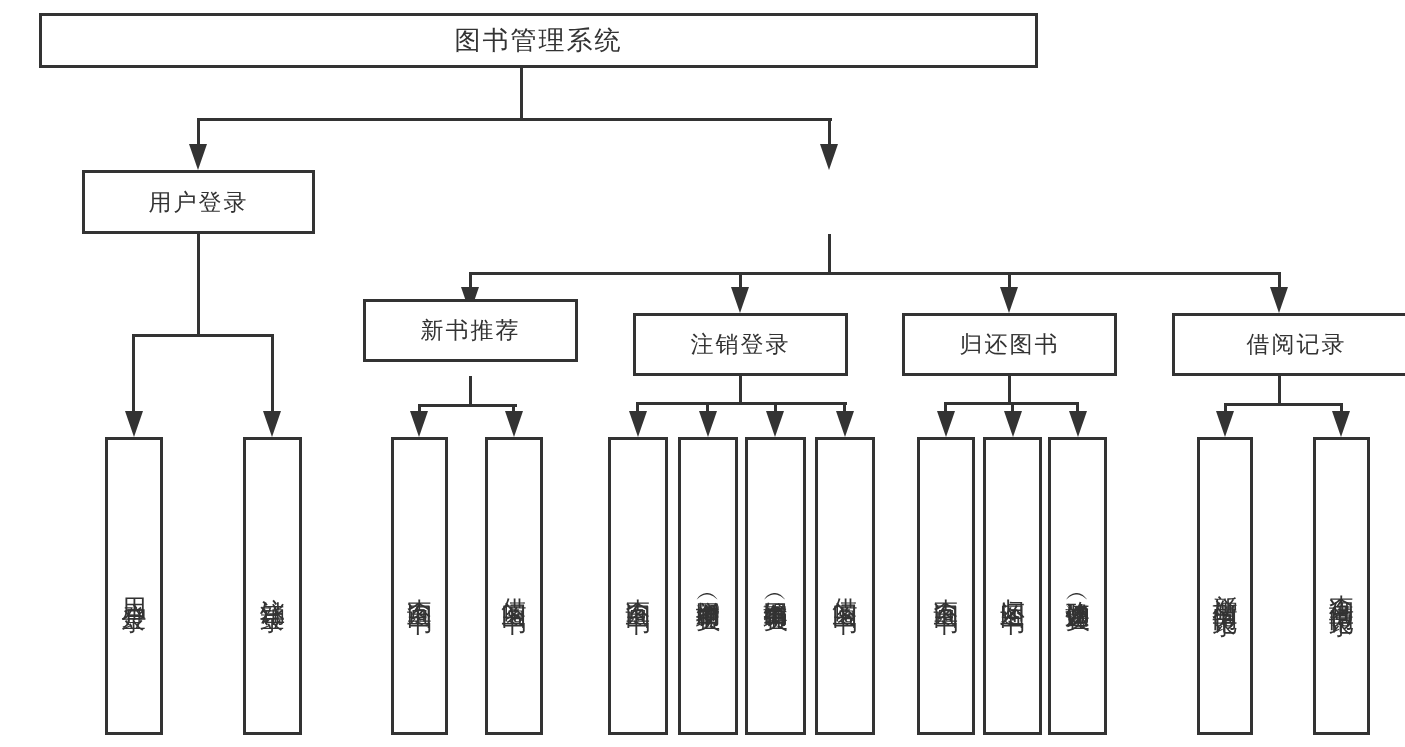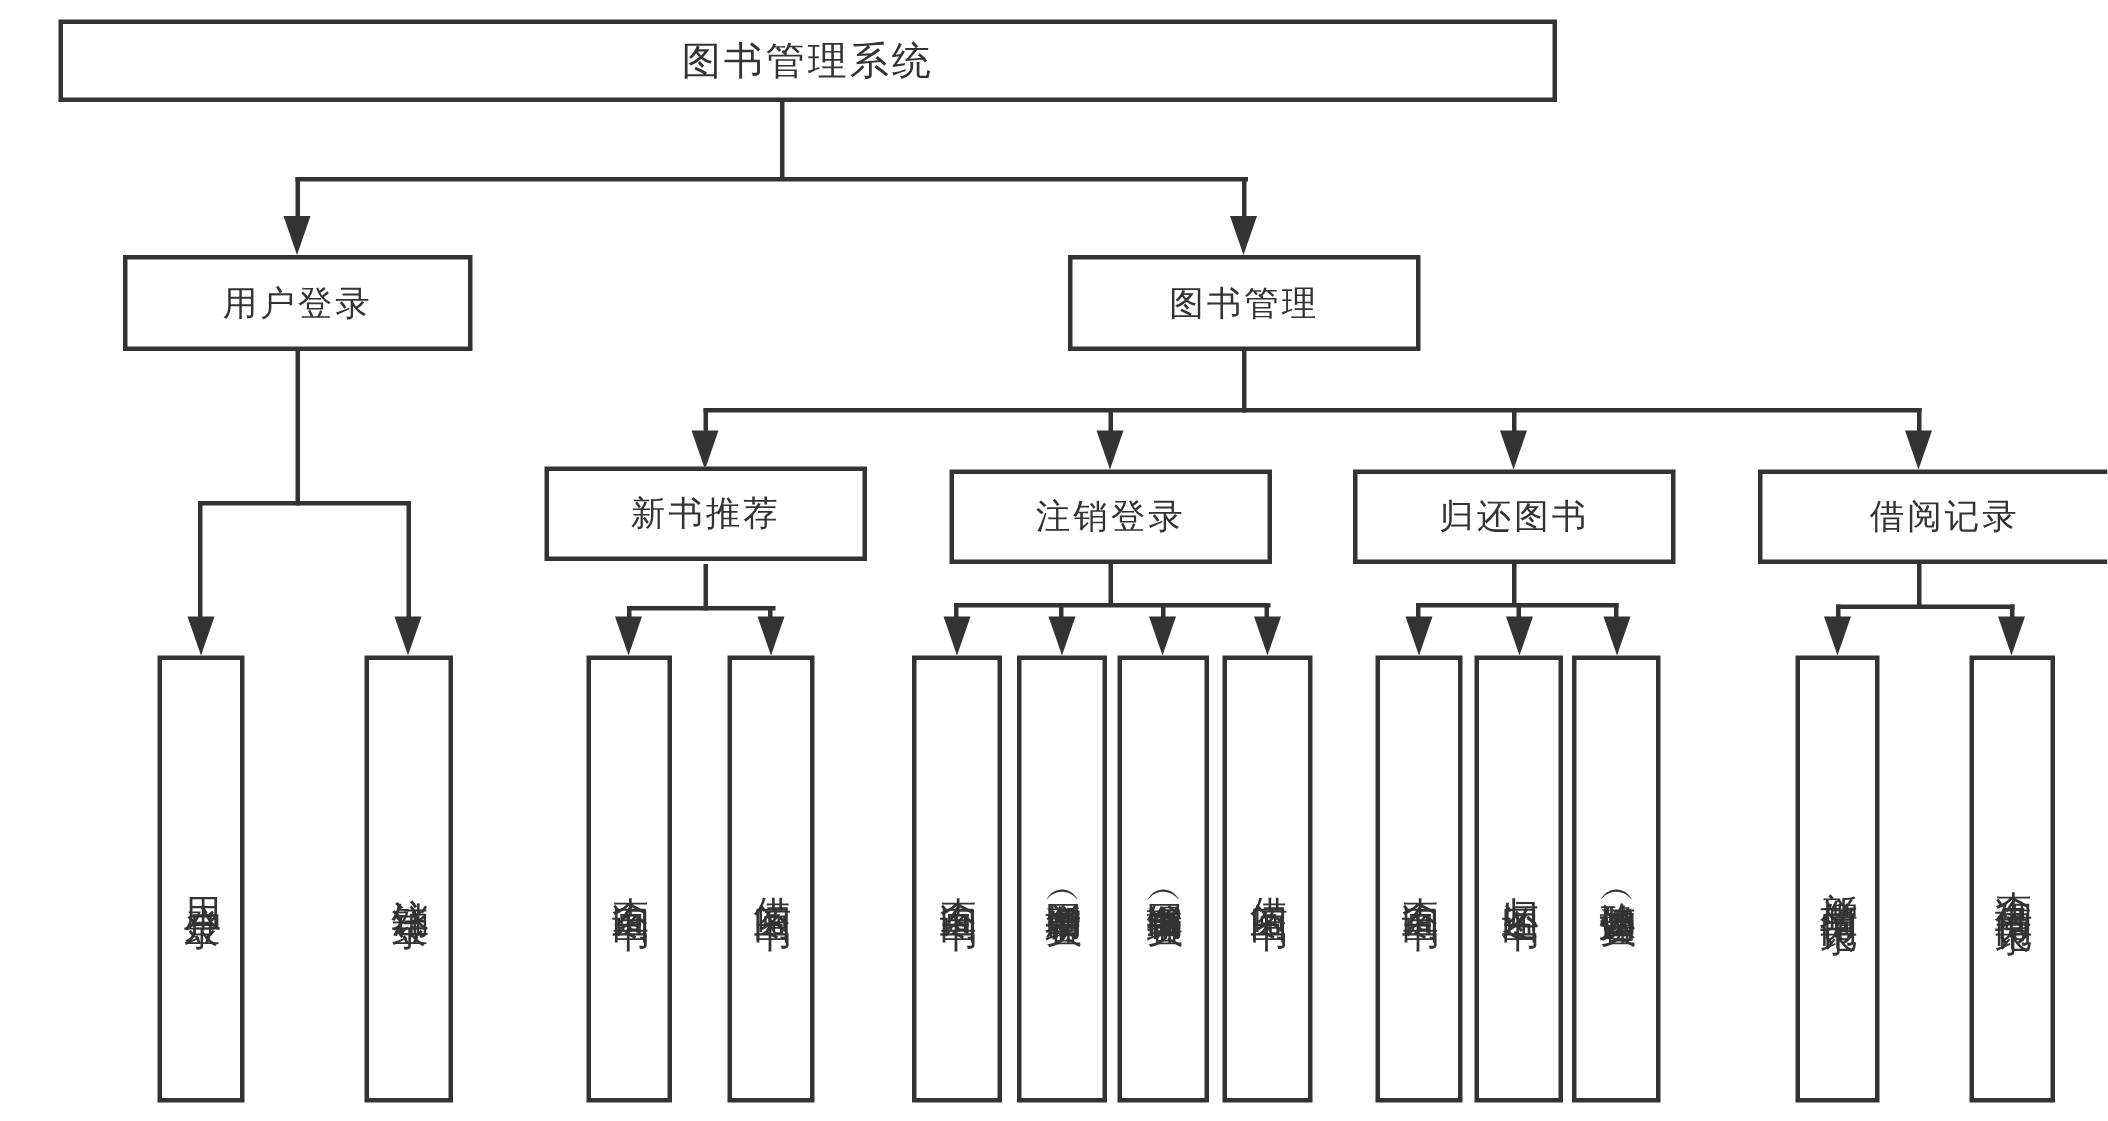--- a/index.html
+++ b/index.html
@@ -115,23 +115,22 @@
   <div class="seg" style="left:1278px;top:376px;width:3px;height:30px"></div>
   <div class="seg" style="left:1224px;top:403px;width:119px;height:3px"></div>
   <div class="seg" style="left:1224px;top:403px;width:3px;height:15px"></div>
   <div class="seg" style="left:1340px;top:403px;width:3px;height:15px"></div>
   <div class="arrow" style="left:1216px;top:411px"></div>
   <div class="arrow" style="left:1332px;top:411px"></div>
 
   <div class="node root" style="left:39px;top:13px;width:999px;height:55px">图书管理系统</div>
 
   <div class="node" style="left:82px;top:170px;width:233px;height:64px">用户登录</div>
-  <div class="node" style="left:712px;top:170px;width:235px;height:64px">图书管理</div>
 
-  <div class="node" style="left:363px;top:311px;width:215px;height:63px">新书推荐</div>
+  <div class="node" style="left:363px;top:299px;width:215px;height:63px">新书推荐</div>
   <div class="node" style="left:633px;top:313px;width:215px;height:63px">注销登录</div>
   <div class="node" style="left:902px;top:313px;width:215px;height:63px">归还图书</div>
   <div class="node" style="left:1172px;top:313px;width:249px;height:63px">借阅记录</div>
 
   <div class="node leaf" style="left:105px;top:437px;width:58px;height:298px">用户登录</div>
   <div class="node leaf" style="left:243px;top:437px;width:59px;height:298px">注销登录</div>
 
   <div class="node leaf" style="left:391px;top:437px;width:57px;height:298px">查询图书</div>
   <div class="node leaf" style="left:485px;top:437px;width:58px;height:298px">借阅图书</div>
 

